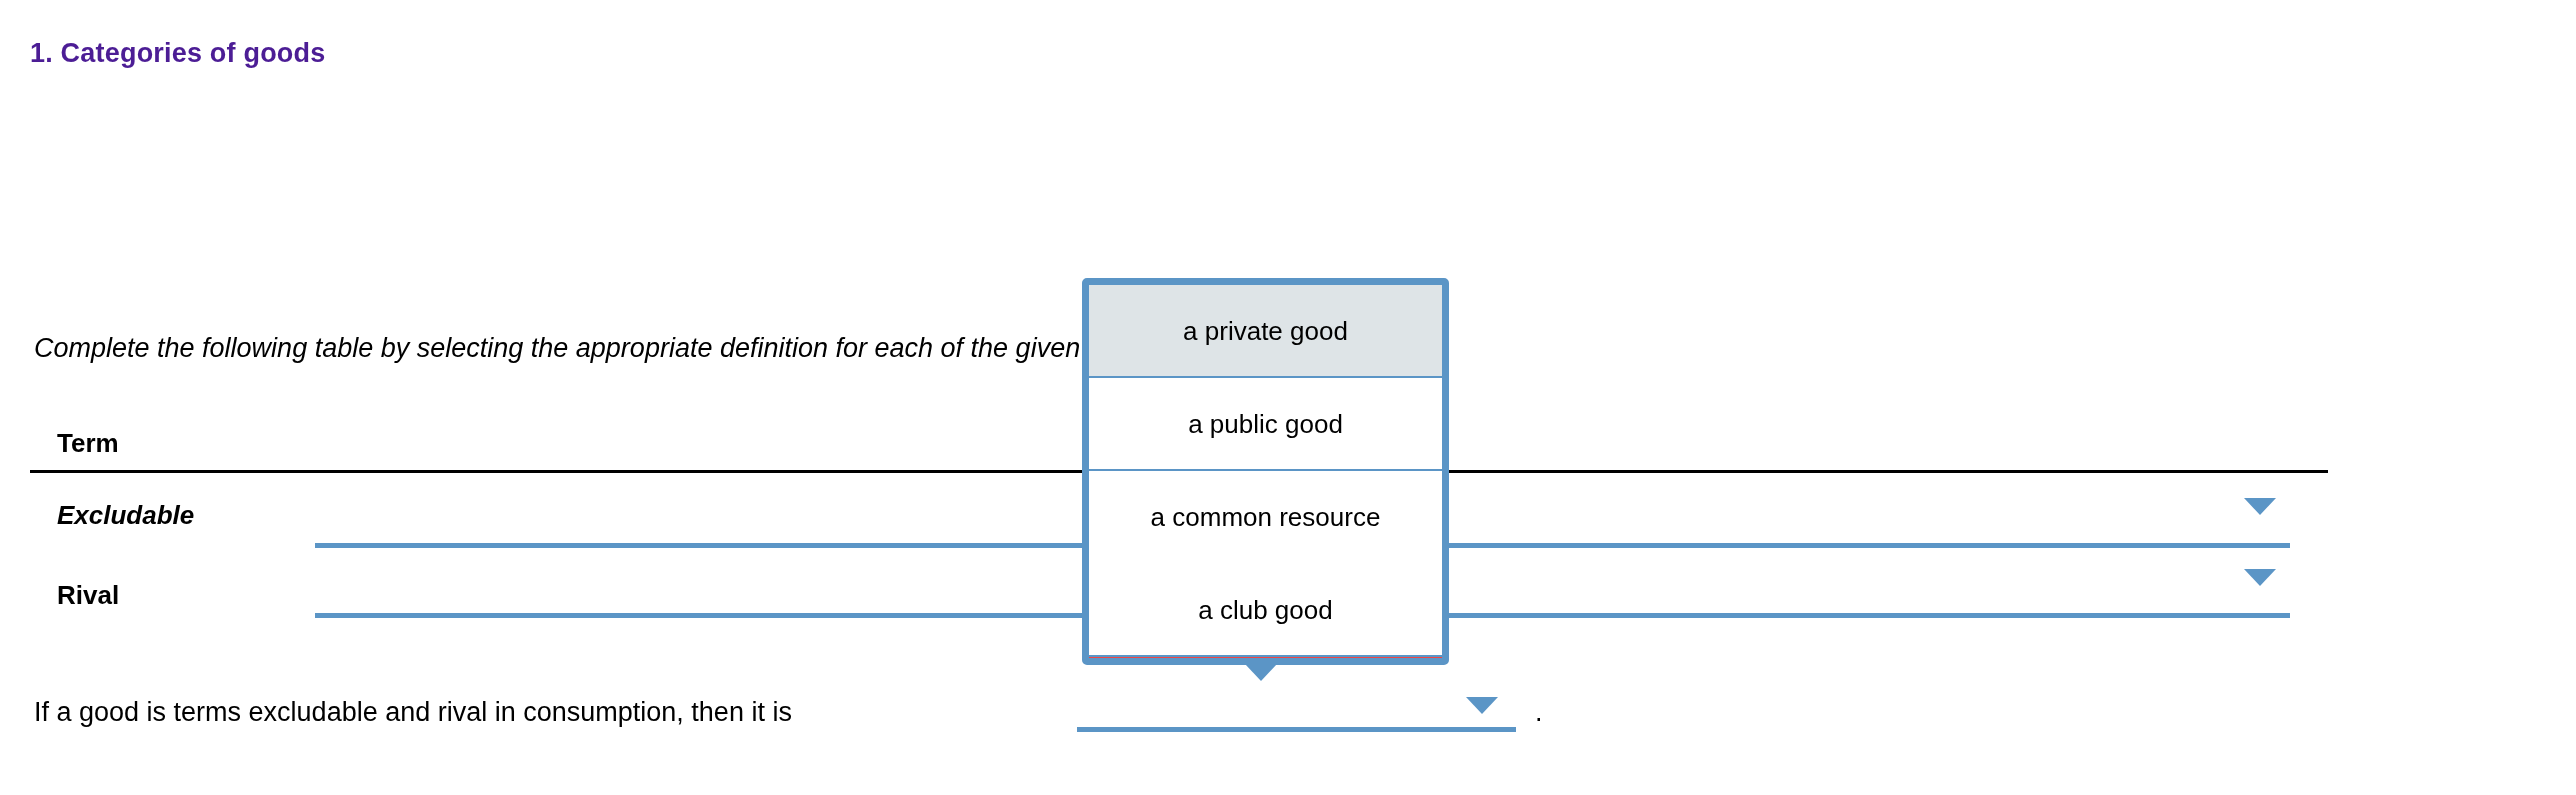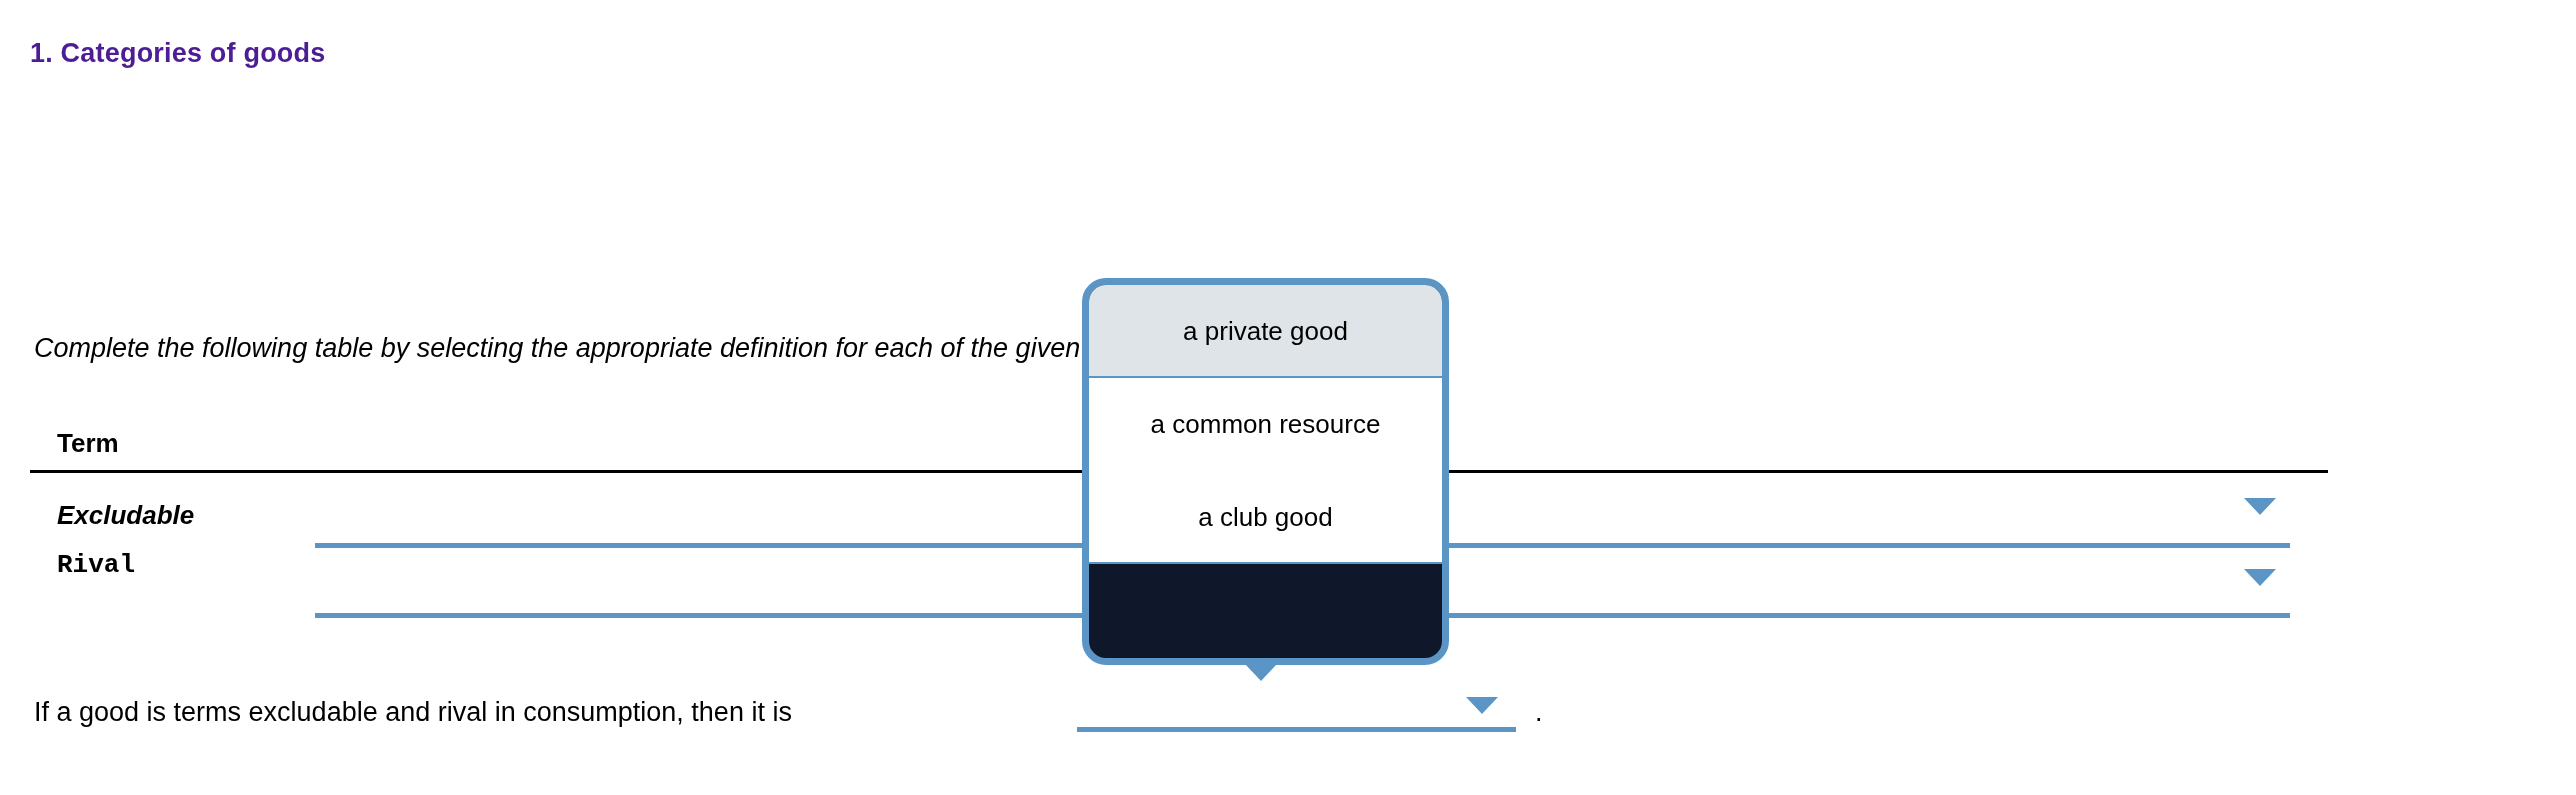--- a/index.html
+++ b/index.html
@@ -67,21 +67,21 @@
 
   .row-label {
     position: absolute;
     left: 57px;
     font-size: 26px;
     font-weight: bold;
     color: #000000;
     white-space: nowrap;
   }
   .row-label.r0 { top: 500px; font-style: italic; }
-  .row-label.r1 { top: 550px; font-family: Liberation Mono, monospace; }
+  .row-label.r1 { top: 580px; }
 
   .field-line {
     position: absolute;
     height: 5.4px;
     background: #5b95c6;
   }
   .field-line.r0 { left: 315px; top: 543px; width: 1975px; }
   .field-line.r1 { left: 315px; top: 613px; width: 1975px; }
 
   .caret {
@@ -131,23 +131,23 @@
   }
 
   
   .dropdown-popup {
     position: absolute;
     left: 1082px;
     top: 278px;
     width: 367px;
     height: 387px;
     box-sizing: border-box;
-    background: #0f172a;
+    background: #ef4444;
     border: 7.2px solid #5b95c6;
-    border-radius: 24px;
+    border-radius: 5px;
     overflow: hidden;
     z-index: 20;
   }
   .dropdown-option {
     box-sizing: border-box;
     height: 93px;
     line-height: 93px;
     text-align: center;
     font-size: 26px;
     color: #000000;
@@ -195,17 +195,18 @@
   <div class="caret r1"></div>
 </div>
 
 <div class="bottom-sentence">If a good is terms excludable and rival in consumption, then it is</div>
 <div class="bottom-field-line"></div>
 <div class="bottom-caret"></div>
 <div class="bottom-period">.</div>
 
 <div class="dropdown-popup">
   <div class="dropdown-option selected">a private good</div>
+  <div class="dropdown-option">a public good</div>
   <div class="dropdown-option last">a common resource</div>
   <div class="dropdown-option">a club good</div>
 </div>
 <div class="dropdown-collapse-caret"></div>
 
 
 </body></html>

